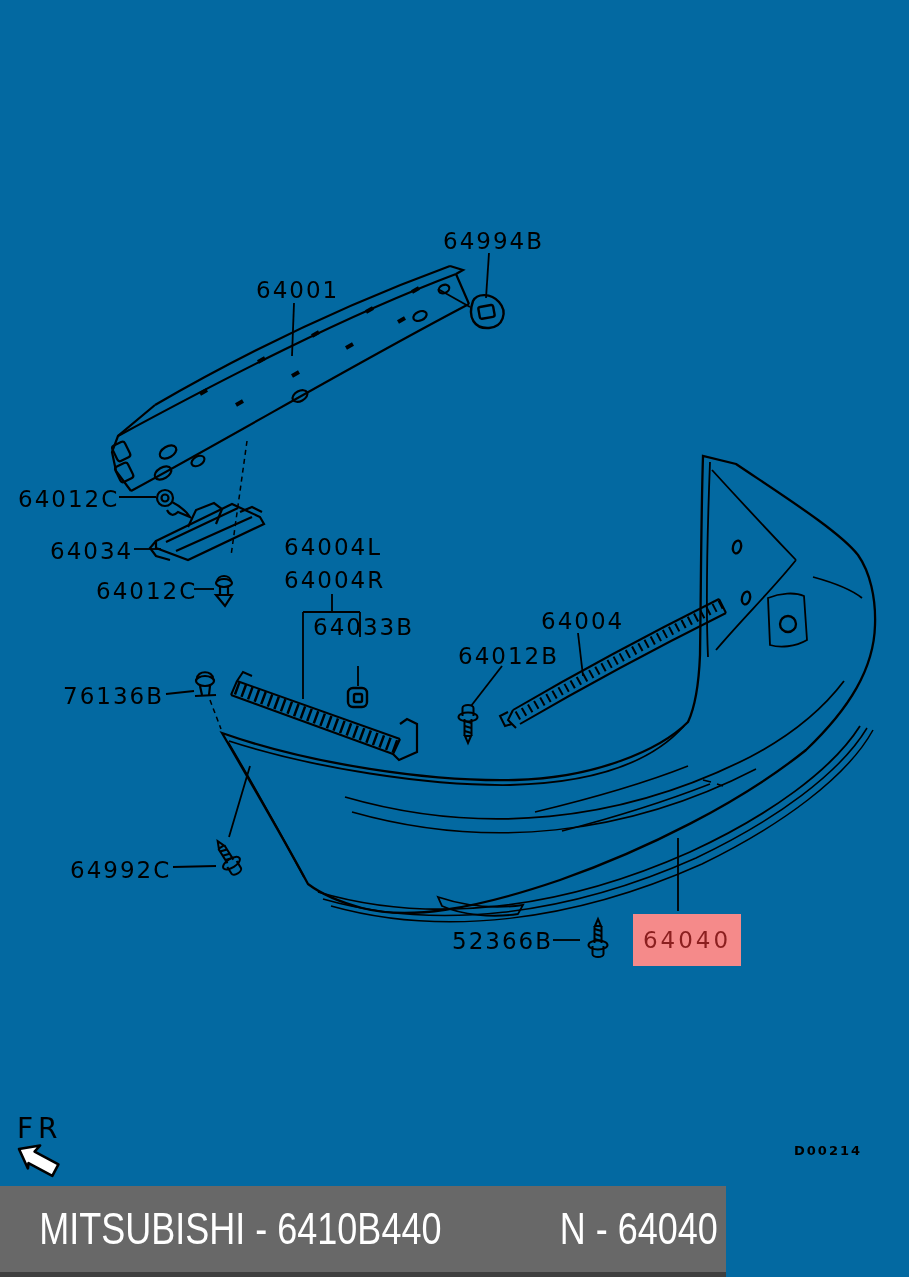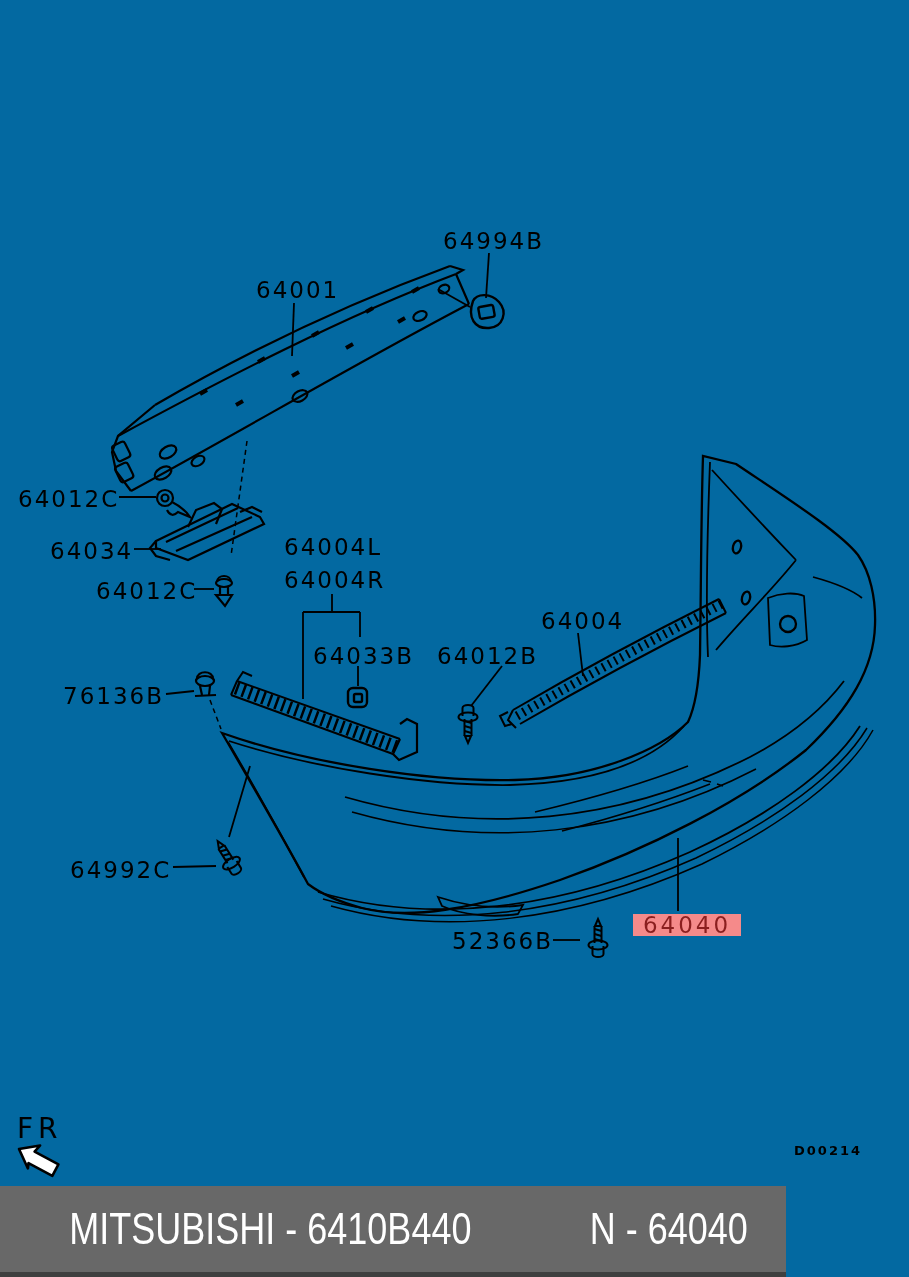--- a/index.html
+++ b/index.html
@@ -7,32 +7,32 @@
     position:relative;width:909px;height:1277px;background:#0369a1;
     font-family:"DejaVu Sans",sans-serif;overflow:hidden;
   }
   .art{position:absolute;left:0;top:0;width:909px;height:1277px;}
   .part-label{
     position:absolute;font-size:23px;line-height:1;letter-spacing:2px;
     color:#000;white-space:nowrap;cursor:pointer;
   }
   .part-label.hl{
     background:#f58a8a;color:#8b1f1f;
-    width:108px;height:22px;display:flex;align-items:center;justify-content:center;
+    width:108px;height:52px;display:flex;align-items:center;justify-content:center;
     letter-spacing:3px;
   }
   .fr-label{
     position:absolute;left:17px;top:1112px;font-size:28px;letter-spacing:5px;color:#000;
   }
   .doc-code{
     position:absolute;left:794px;top:1143px;font-size:13px;font-weight:700;
     letter-spacing:2px;color:#000;
   }
   .footer{
-    position:absolute;left:0;top:1186px;width:786px;height:91px;
+    position:absolute;left:0;top:1186px;width:726px;height:91px;
     background:#686868;border-bottom:5px solid #3f3f3f;box-sizing:border-box;
     display:flex;align-items:center;justify-content:center;gap:48px;
   }
   .footer span{
     color:#fff;font-family:"Liberation Sans",sans-serif;font-size:45px;
     transform:scaleX(0.8);white-space:nowrap;
   }
 </style>
 </head>
 <body>
@@ -180,22 +180,22 @@
     <path d="M0,0 L17,-13 L15,-5 L42,-5 L42,8 L15,8 L17,13 Z" transform="translate(19,1149) rotate(28)" fill="#ffffff" stroke="#000" stroke-width="2.6" stroke-linejoin="round"></path>
   </svg>
 
   <div class="part-label" style="left:443px;top:230px">64994B</div>
   <div class="part-label" style="left:256px;top:279px">64001</div>
   <div class="part-label" style="left:18px;top:488px">64012C</div>
   <div class="part-label" style="left:50px;top:540px">64034</div>
   <div class="part-label" style="left:96px;top:580px">64012C</div>
   <div class="part-label" style="left:284px;top:536px">64004L</div>
   <div class="part-label" style="left:284px;top:569px">64004R</div>
-  <div class="part-label" style="left:313px;top:645px">64033B</div>
-  <div class="part-label" style="left:437px;top:645px">64012B</div>
+  <div class="part-label" style="left:313px;top:616px">64033B</div>
+  <div class="part-label" style="left:458px;top:645px">64012B</div>
   <div class="part-label" style="left:541px;top:610px">64004</div>
   <div class="part-label" style="left:63px;top:685px">76136B</div>
   <div class="part-label" style="left:70px;top:859px">64992C</div>
   <div class="part-label" style="left:452px;top:930px">52366B</div>
   <div class="part-label hl" style="left:633px;top:914px">64040</div>
 
   <div class="fr-label">FR</div>
   <div class="doc-code">D00214</div>
 
   <div class="footer">

